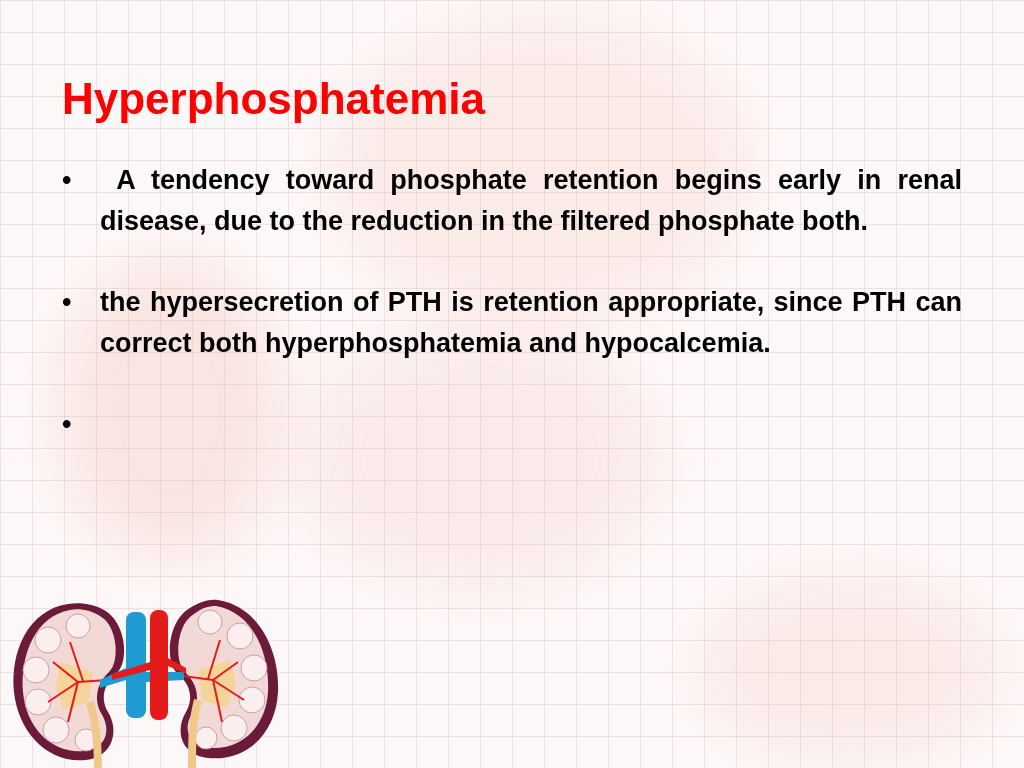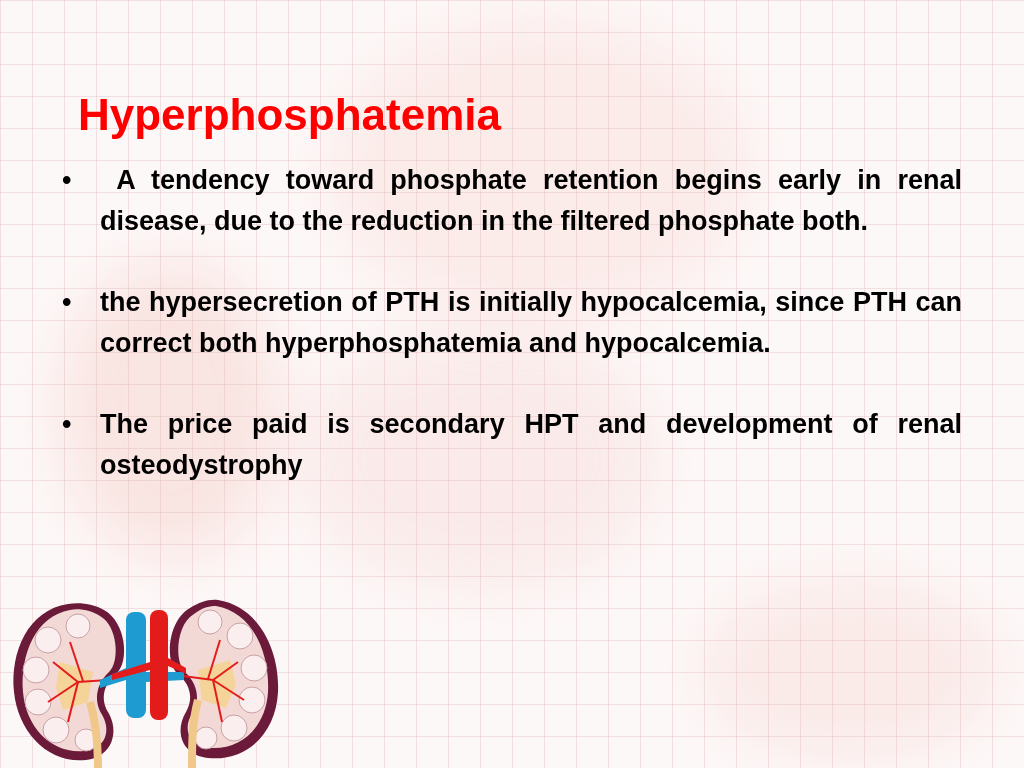--- a/index.html
+++ b/index.html
@@ -14,21 +14,21 @@
     position:absolute; inset:0; pointer-events:none;
     background-image:
       linear-gradient(to right, rgba(220,180,180,0.35) 1px, transparent 1px),
       linear-gradient(to bottom, rgba(220,180,180,0.35) 1px, transparent 1px);
     background-size:32px 32px;
     background-position:0 0;
   }
   .title {
     position:absolute; left:62px; top:74px;
     font-size:44px; font-weight:bold; color:#ff0000;
-    letter-spacing:0px; margin:16px;
+    letter-spacing:0px; margin:0;
   }
   .bullets {
     position:absolute; left:56px; top:160px; width:906px;
     margin:0; padding:0; list-style:none;
   }
   .bullet {
     position:relative; padding-left:44px;
     font-size:27px; font-weight:bold; color:#000;
     line-height:41px; text-align:justify;
     margin-bottom:40px;
@@ -51,25 +51,24 @@
 
 <h1 class="title">Hyperphosphatemia</h1>
 
 <ul class="bullets">
   <li class="bullet">
     <span class="dot">•</span>
     <span style="white-space:pre-wrap;"> A tendency toward phosphate retention begins early in renal disease, due to the reduction in the filtered phosphate both.</span>
   </li>
   <li class="bullet">
     <span class="dot">•</span>
-    <span>the hypersecretion of PTH is initially hypocalcemia, since PTH can correct both hyperphosphatemia and hypocalcemia.</span>
+    <span>the hypersecretion of PTH is retention appropriate, since PTH can correct both hyperphosphatemia and hypocalcemia.</span>
   </li>
   <li class="bullet">
     <span class="dot">•</span>
-    <span>The price paid is secondary HPT and development of renal osteodystrophy</span>
   </li>
 </ul>
 
 <svg class="kidney-art" viewBox="0 0 276 176">
 
   <g>
     <path d="M60,12 C20,18 2,60 6,100 C10,140 40,172 78,168 C104,165 112,140 100,120 C92,106 96,92 108,82 C122,70 118,30 96,18 C86,12 72,10 60,12 Z" fill="#6b1a3a"></path>
     <path d="M62,18 C28,24 12,62 15,100 C18,136 44,162 76,159 C98,157 104,138 93,121 C86,108 88,92 101,80 C112,70 110,34 92,24 C84,19 72,16 62,18 Z" fill="#f3d9d6"></path>
     <g fill="#fbeeee" stroke="#c9a0a8" stroke-width="1">
       <circle cx="40" cy="48" r="13"></circle>

